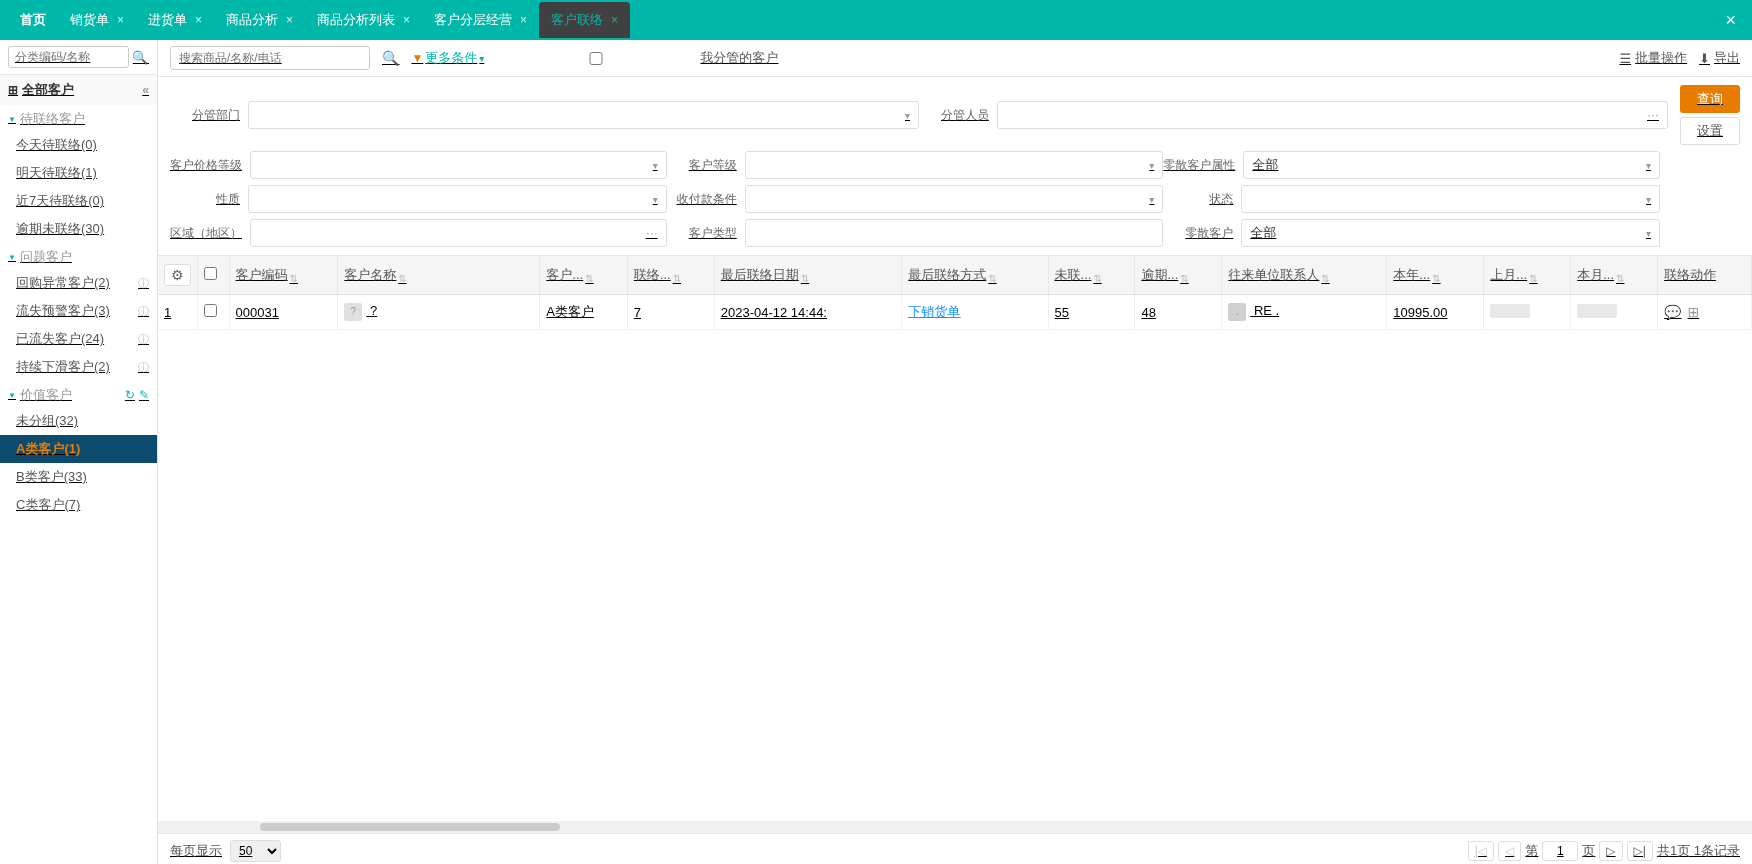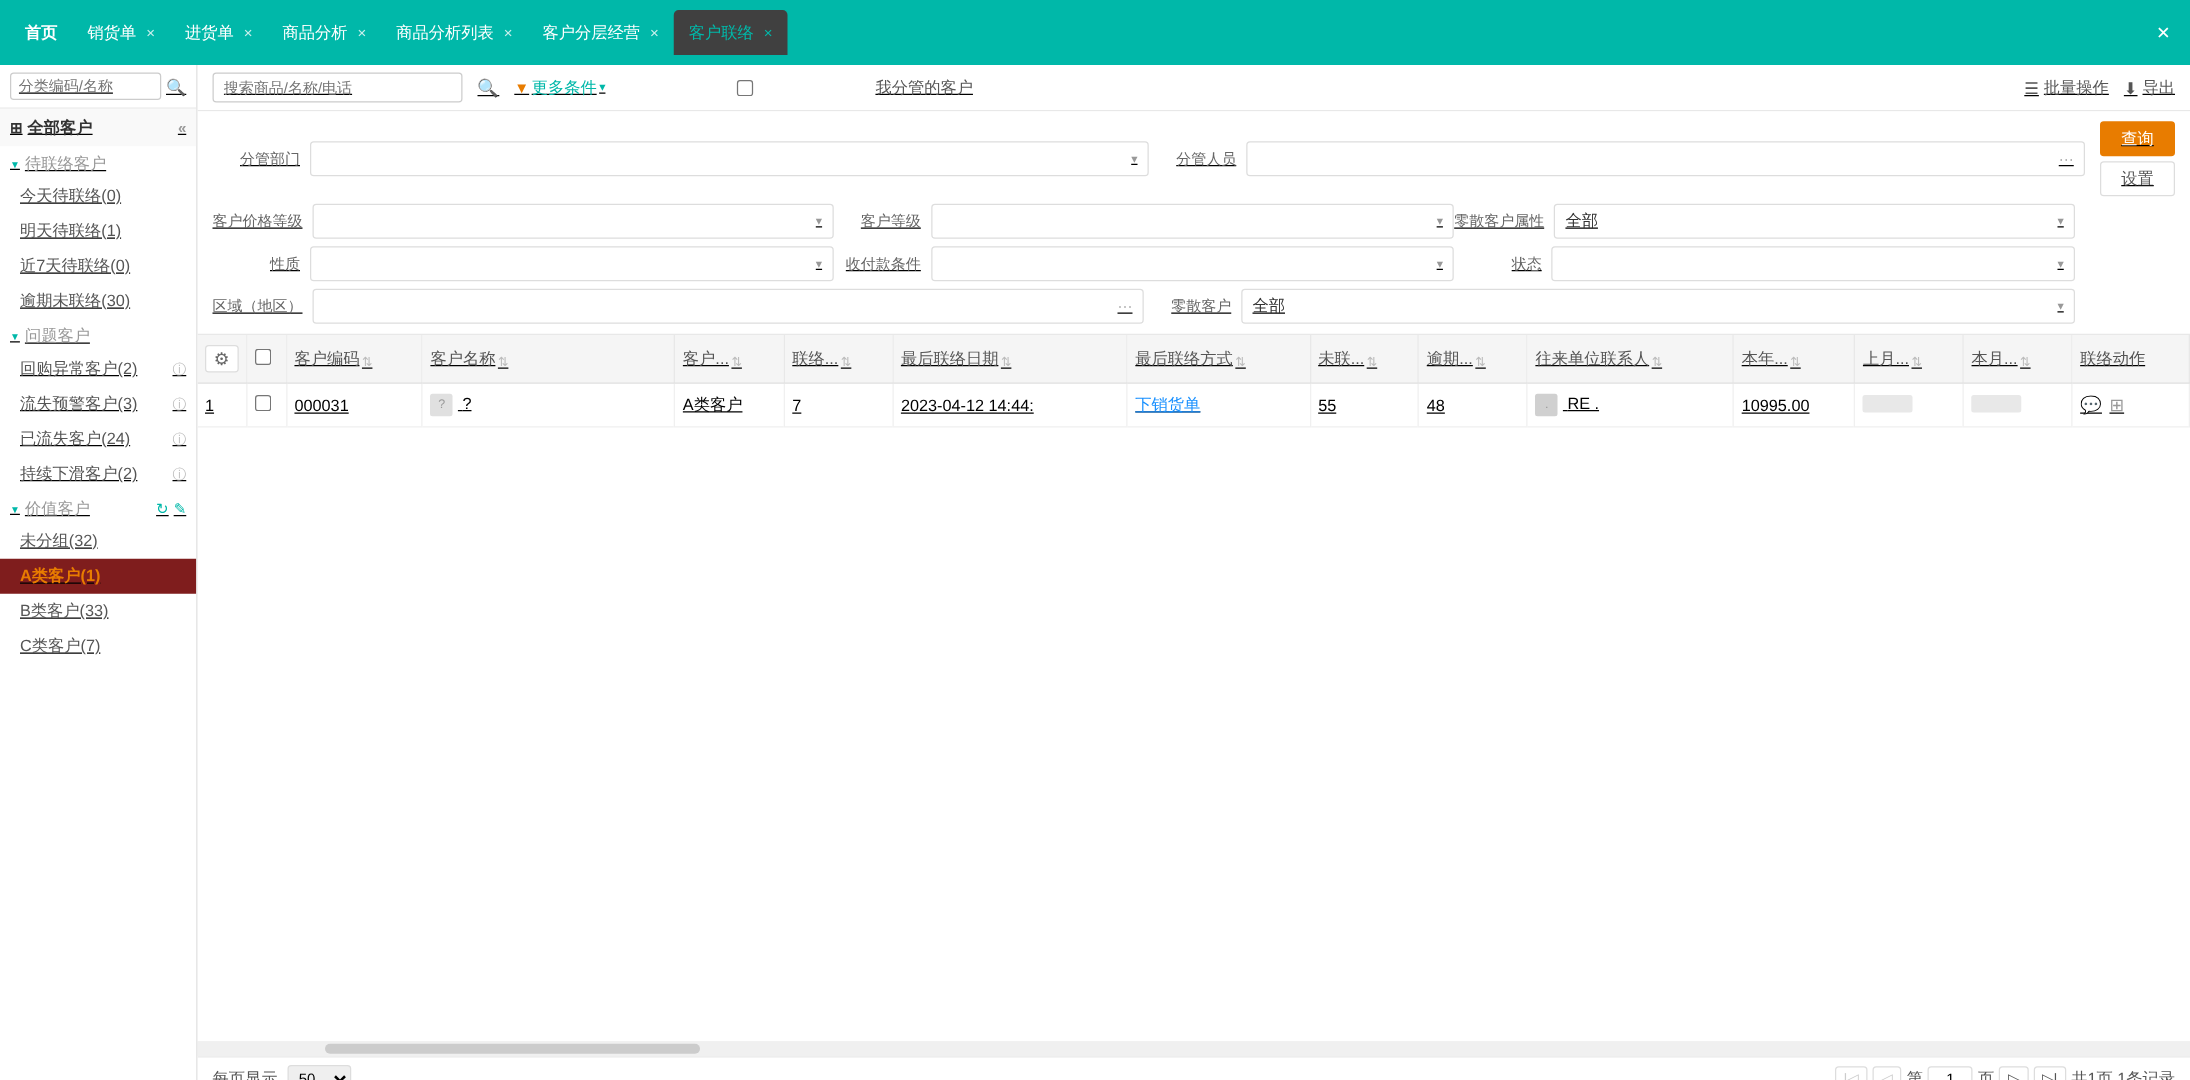--- a/index.html
+++ b/index.html
@@ -3,21 +3,21 @@
   <meta charset="utf-8">
   <style>
     * { box-sizing: border-box; margin: 0; padding: 0; font-family: 'Microsoft YaHei', Arial, sans-serif; font-size: 13px; }
     body { background: #f5f5f5; width: 1752px; height: 864px; overflow: hidden; }
 
     
     .top-nav {
       display: flex;
       align-items: center;
       background: #00b8a9;
-      height: 52px;
+      height: 40px;
       padding: 0 8px;
     }
     .top-nav .nav-item {
       color: #fff;
       padding: 0 12px;
       height: 36px;
       line-height: 36px;
       cursor: pointer;
       white-space: nowrap;
       display: flex;
@@ -129,21 +129,21 @@
     }
 
     .sidebar-item {
       padding: 5px 8px 5px 16px;
       cursor: pointer;
       color: #555;
       display: flex;
       align-items: center;
       gap: 4px;
     }
-    .sidebar-item.active { background: #7f1d1d; color: #e87c00; font-weight: bold; }
+    .sidebar-item.active { background: #0c4a6e; color: #e87c00; font-weight: bold; }
     .sidebar-item .info-icon {
       margin-left: auto;
       color: #bbb;
       font-size: 11px;
     }
 
     
     .content-area {
       flex: 1;
       display: flex;
@@ -622,20 +622,26 @@
 
       <div class="filter-row">
         <div class="filter-cell">
           <span class="filter-label">区域（地区）</span>
           <div class="filter-input" style="min-width:185px;">
             <span></span>
             <span class="dots">···</span>
           </div>
         </div>
         <div class="filter-cell">
+          <span class="filter-label">客户类型</span>
+          <div class="filter-input" style="min-width:200px;">
+            <span></span>
+          </div>
+        </div>
+        <div class="filter-cell">
           <span class="filter-label">零散客户</span>
           <div class="filter-input" style="min-width:200px;">
             <span>全部</span>
             <span class="arrow">▾</span>
           </div>
         </div>
         <div style="width:80px;"></div>
       </div>
     </div>
 

